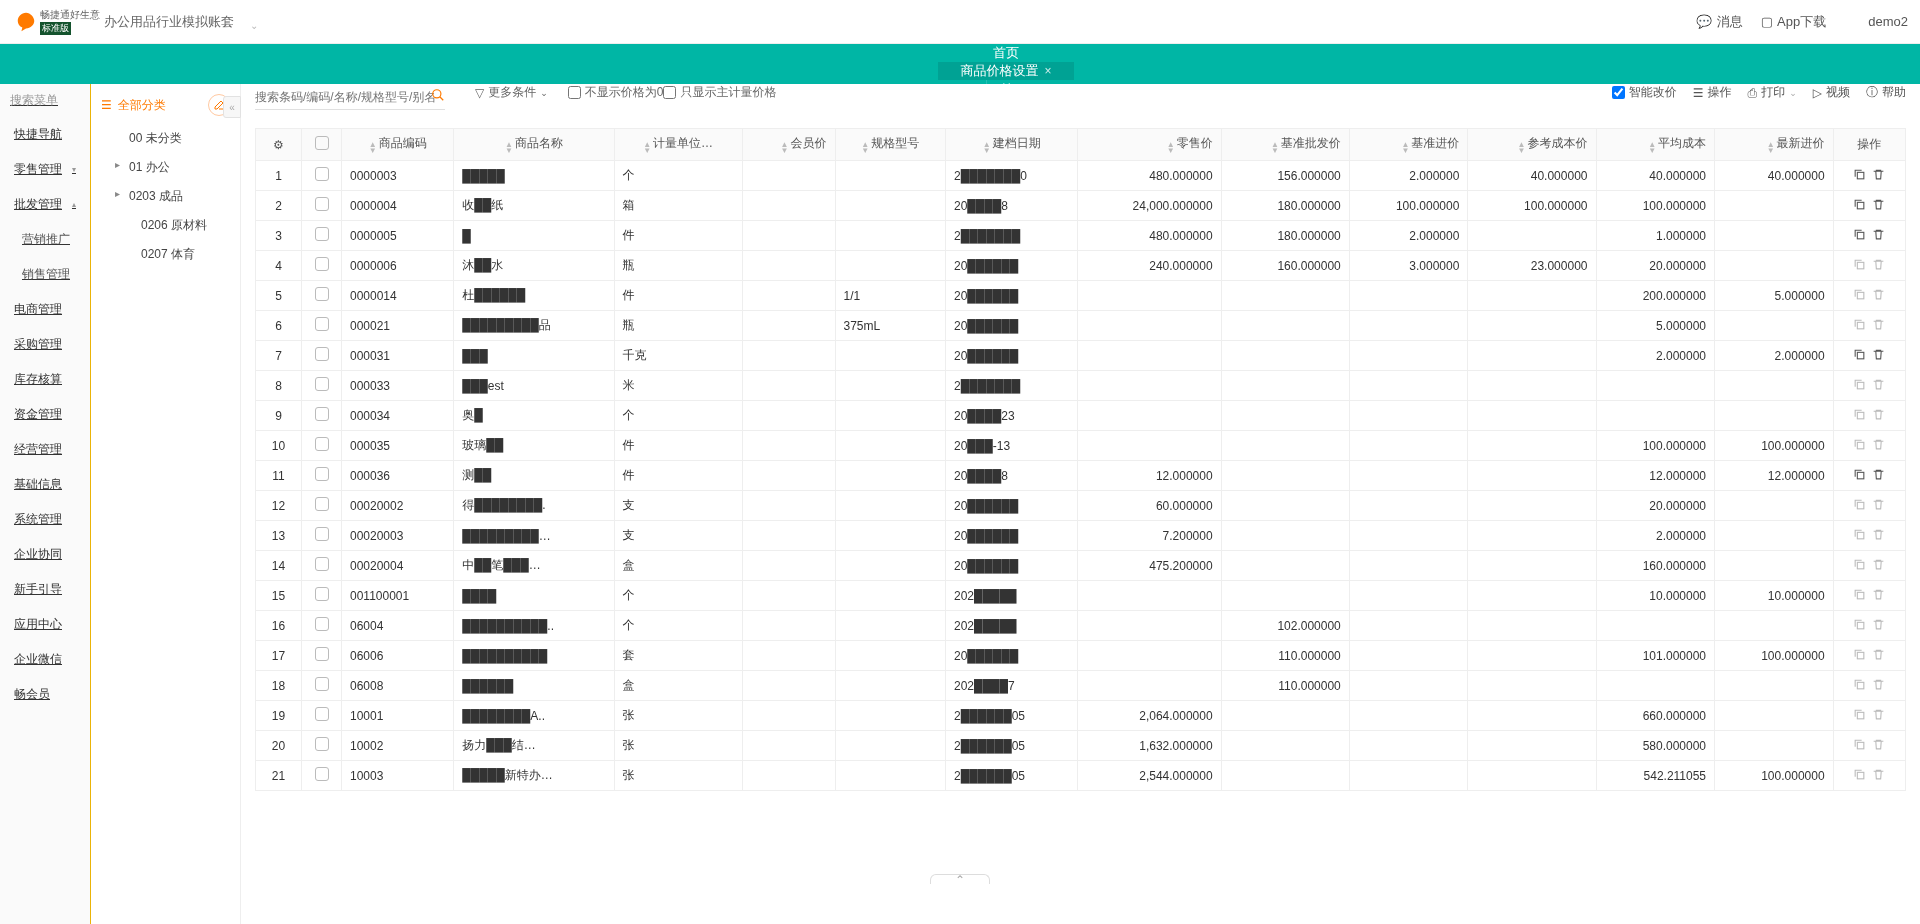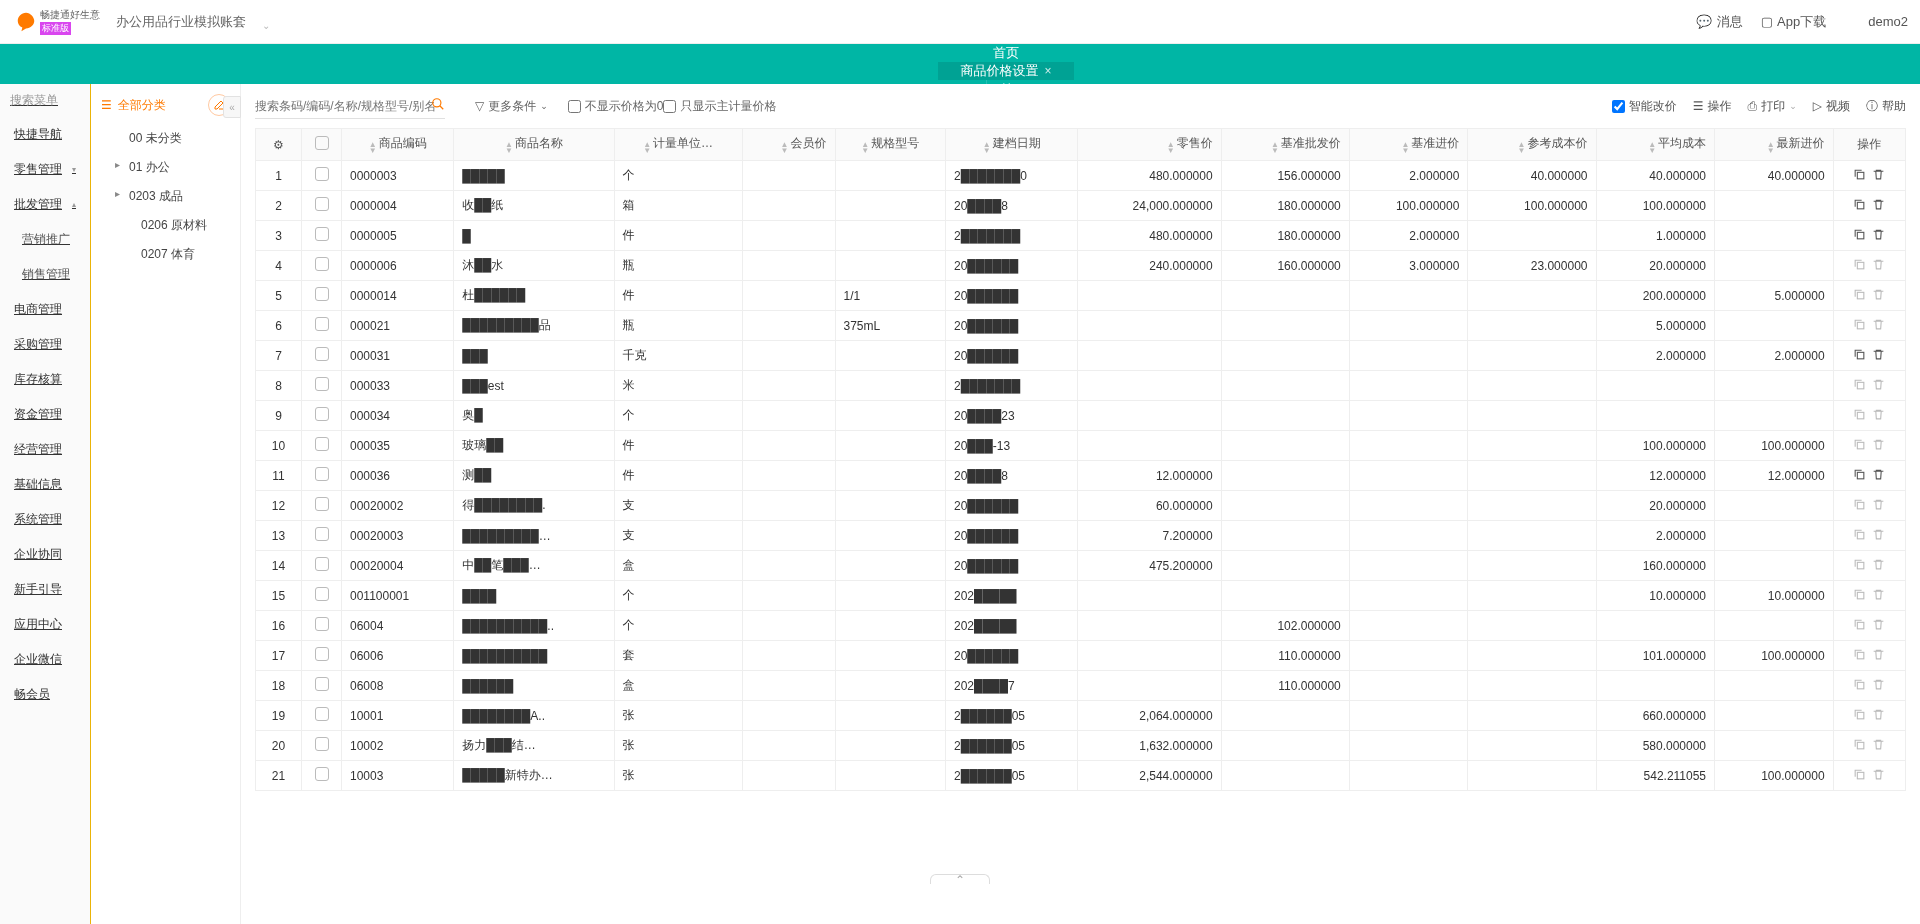--- a/index.html
+++ b/index.html
@@ -3,22 +3,22 @@
 <meta charset="utf-8">
 <style>
 * { box-sizing: border-box; margin: 0; padding: 0; }
 body { font-family: -apple-system, "PingFang SC", "Microsoft YaHei", sans-serif; font-size: 12px; color: #333; background: #fff; overflow: hidden; }
 
 
 .top-header { height: 44px; display: flex; align-items: center; padding: 0 12px; border-bottom: 1px solid #eee; }
 .brand { display: flex; align-items: center; width: 92px; height: 55px; }
 .brand-icon { width: 28px; height: 28px; color: #ff7a00; display: flex; align-items: center; justify-content: center; font-weight: bold; font-size: 18px; }
 .brand-text { display: flex; flex-direction: column; font-size: 10px; color: #666; }
-.brand-sub { background: #d946ef; color: #fff; font-size: 9px; padding: 0 2px; width: fit-content; }
-.sec-nav { display: flex; align-items: flex-end; gap: 4px; color: #666; font-size: 13px; margin-left: 12px; }
+.brand-sub { background: #14532d; color: #fff; font-size: 9px; padding: 0 2px; width: fit-content; }
+.sec-nav { display: flex; align-items: flex-end; gap: 4px; color: #666; font-size: 13px; margin-left: 0; }
 .spacer { flex: 1; }
 .top-right { display: flex; align-items: center; gap: 18px; font-size: 13px; color: #555; }
 .top-right .item { display: flex; align-items: center; gap: 4px; cursor: pointer; }
 .avatar { width: 20px; height: 20px; border-radius: 50%; background: linear-gradient(#f3d #fe0); display: inline-block; }
 
 
 .tabbar { height: 40px; background: #00b6a5; display: flex; align-items: center; padding-left: 92px; color: #fff; flex-direction: column; }
 .tab { padding: 0 22px; height: 100%; display: flex; align-items: center; gap: 6px; font-size: 13px; cursor: pointer; }
 .tab.active { background: #00a294; }
 .tab-close { font-size: 12px; opacity: .8; }
@@ -36,21 +36,21 @@
 
 .cat-tree { width: 150px; border-right: 1px solid #eee; font-size: 12px; padding: 10px 6px; position: relative; }
 .cat-head { display: flex; align-items: center; gap: 6px; color: #ff7a00; padding: 0 4px 8px; }
 .cat-edit { margin-left: auto; width: 22px; height: 22px; border: 1px solid #ffc9a1; border-radius: 50%; display: flex; align-items: center; justify-content: center; color: #ff7a00; }
 .tree-item { padding: 6px 8px 6px 20px; cursor: pointer; color: #444; position: relative; margin-left: 12px; }
 .tree-item .arrow { position: absolute; left: 6px; color: #888; font-size: 10px; }
 .collapse-handle { position: absolute; top: 12px; right: -1px; width: 18px; height: 22px; background: #f7f7f7; border: 1px solid #e2e2e2; border-radius: 3px 0 0 3px; display: flex; align-items: center; justify-content: center; color: #aaa; font-size: 10px; }
 
 
 .content { flex: 1; display: flex; flex-direction: column; }
-.toolbar { height: 44px; display: flex; align-items: center; padding: 0 14px; gap: 0; }
+.toolbar { height: 44px; display: flex; align-items: flex-start; padding: 0 14px; gap: 0; }
 .search-box { position: relative; }
 .search-input { border: none; border-bottom: 1px solid #e0e0e0; height: 26px; width: 190px; font-size: 12px; outline: none; }
 .search-icon { position: absolute; right: 0; top: 4px; color: #ff7a00; }
 .filter-toggle { display: flex; align-items: center; gap: 4px; color: #666; cursor: pointer; }
 .chk-wrap { display: flex; align-items: center; gap: 4px; color: #666; }
 .tb-spacer2 { flex: 1; }
 .tb-right { display: flex; align-items: center; gap: 16px; color: #555; }
 .tb-right .lnk { display: flex; align-items: center; gap: 4px; cursor: pointer; font-size: 12px; }
 
 

